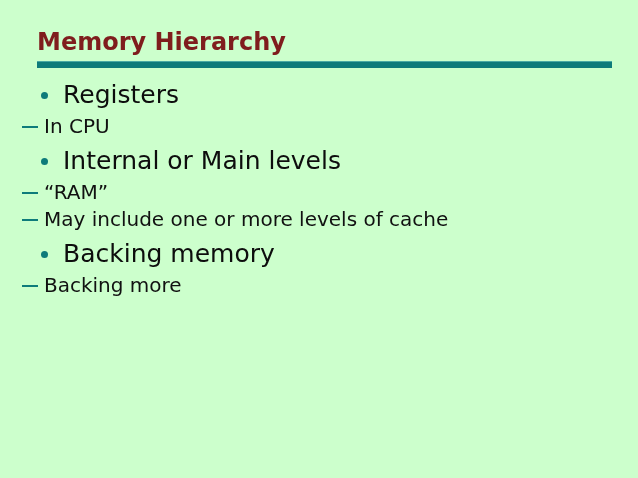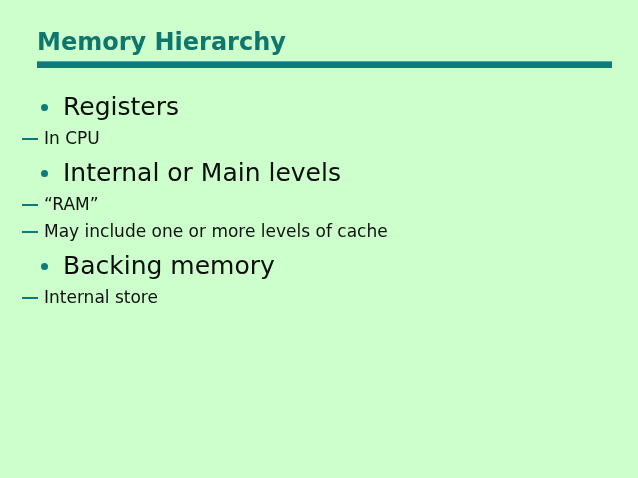--- a/index.html
+++ b/index.html
@@ -24,35 +24,35 @@
     position: absolute;
     left: 37px;
     top: 28px;
     width: 575px;
   }
   .slide-title {
     font-family: "DejaVu Sans", sans-serif;
     font-weight: bold;
     font-size: 24px;
     line-height: 28px;
-    color: #0f766e;
+    color: #7f1d1d;
     letter-spacing: 0px;
     white-space: nowrap;
   }
   .title-rule {
     margin-top: 5px;
     width: 575px;
     height: 6px;
     background: #0e7b7a;
     border-top: 1px solid #4aa9a4;
   }
   .body-block {
     position: absolute;
     left: 0;
-    top: 90px;
+    top: 78px;
     width: 638px;
   }
   ul.level1 {
     list-style: none;
     margin: 0;
     padding: 0;
   }
   li.l1 {
     position: relative;
     margin: 0 0 0 0;
@@ -73,21 +73,21 @@
   }
   ul.level2 {
     list-style: none;
     margin: 2px 0 4px 0;
     padding: 0;
   }
   li.l2 {
     position: relative;
     padding: 0 0 0 22px;
     margin-left: -41px;
-    font-size: 17px;
+    font-size: 20px;
     line-height: 27px;
     color: #111111;
     font-family: "DejaVu Sans", sans-serif;
   }
   li.l2 > .dash {
     position: absolute;
     left: 0px;
     top: 13px;
     width: 16px;
     height: 2px;
@@ -132,21 +132,21 @@
           </li>
         </ul>
       </li>
 
       <li class="l1">
         <span class="dot"></span>
         <span>Backing memory</span>
         <ul class="level2">
           <li class="l2">
             <span class="dash"></span>
-            <span>Internal store</span>
+            <span>Backing more</span>
           </li>
         </ul>
       </li>
 
     </ul>
   </div>
 
 </div>
 
 </body></html>

